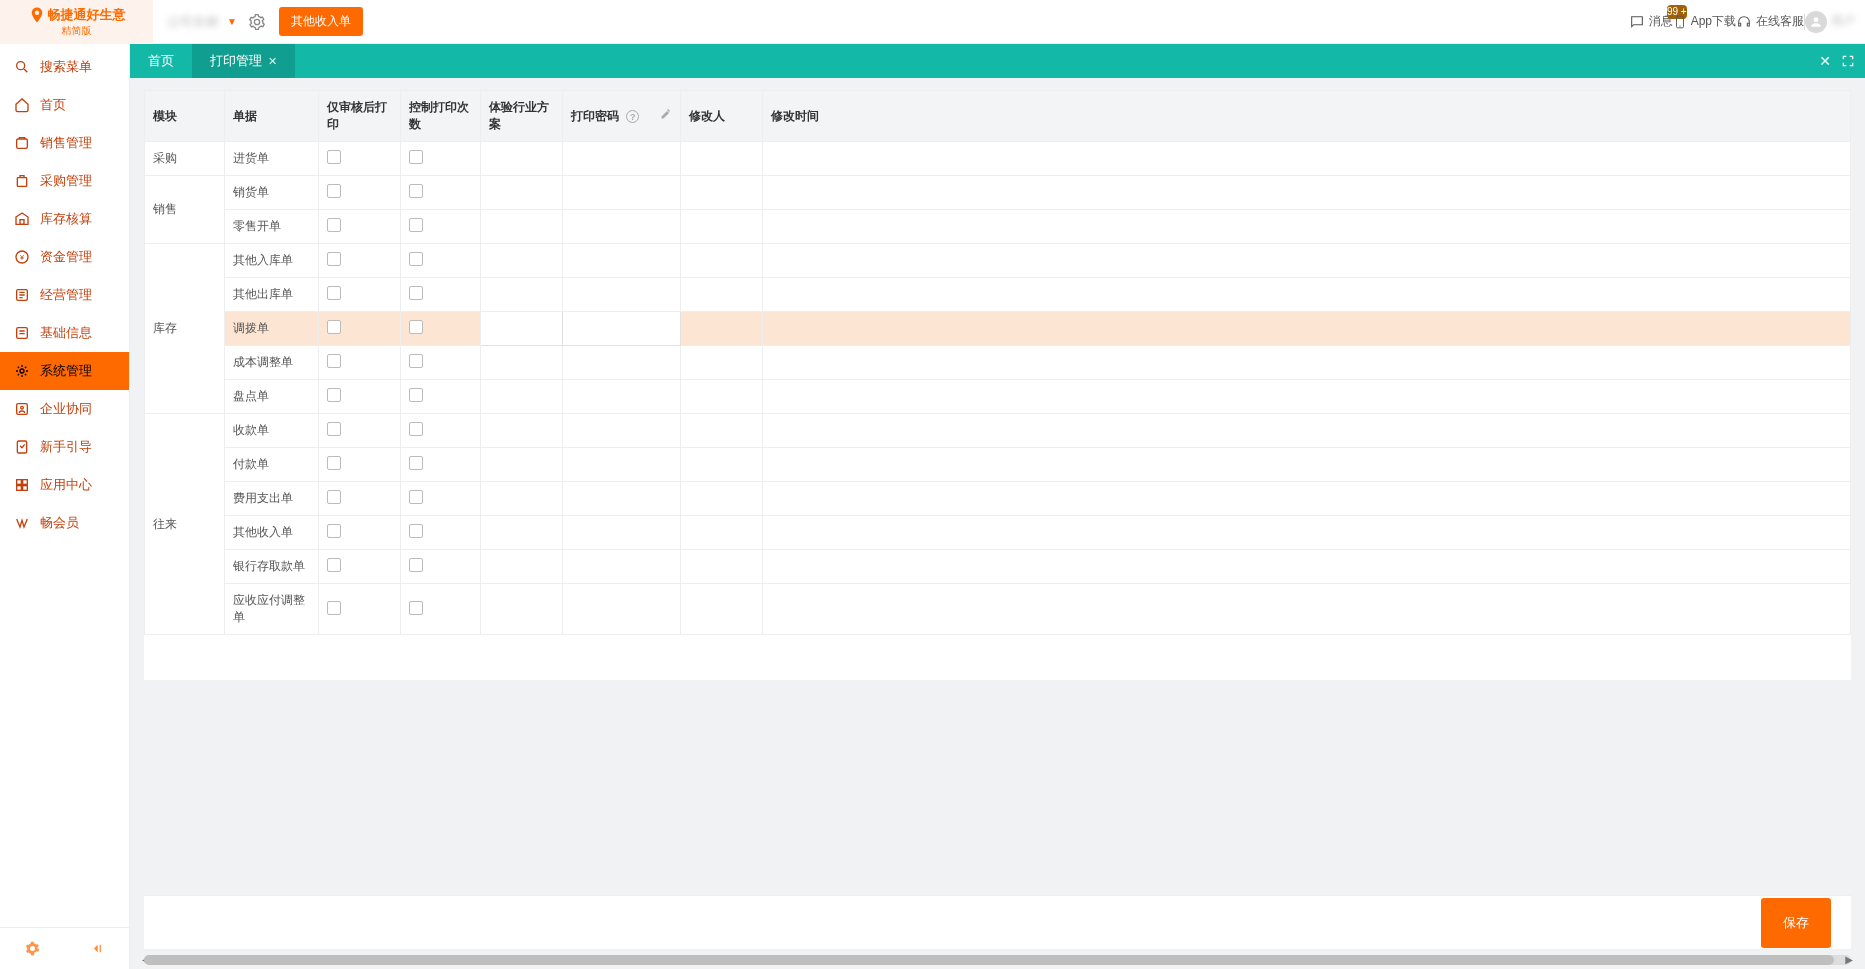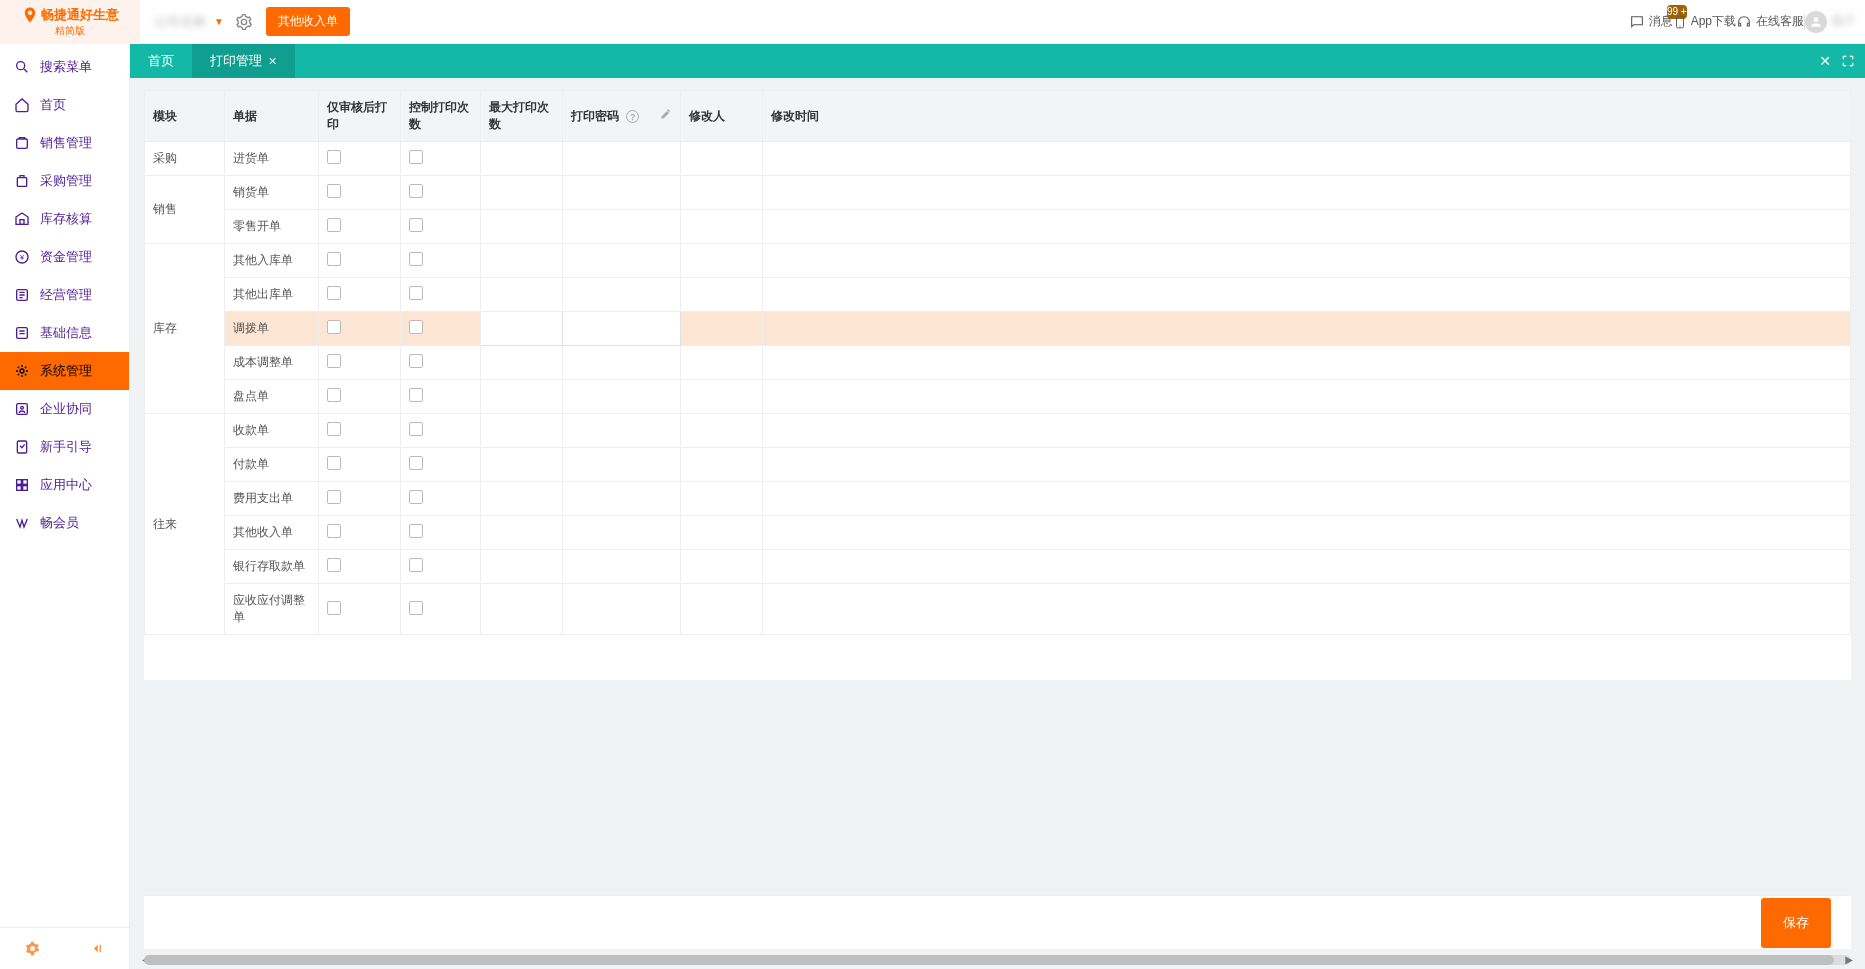--- a/index.html
+++ b/index.html
@@ -1,20 +1,20 @@
 <!DOCTYPE html>
 <html><head>
 <meta charset="utf-8">
 <style>
   * { box-sizing: border-box; margin: 0; padding: 0; }
   body { font-family: "Microsoft YaHei", Arial, sans-serif; font-size: 12px; color: #333; background: #fff; overflow: hidden; }
   
   
   .topbar { height: 44px; display: flex; align-items: center; border-bottom: 1px solid #eee; padding: 0 10px 0 0; }
-  .logo-area { width: 140px; height: 44px; background: #fdf3ec; display: flex; align-items: center; justify-content: center; }
+  .logo-area { width: 153px; height: 44px; background: #fdf3ec; display: flex; align-items: center; justify-content: center; }
   .logo-area .logo-text { color: #ff6a00; font-weight: bold; font-size: 13px; display:flex; align-items:center; gap:2px;}
   .logo-area .logo-sub { color: #ff6a00; font-size: 10px; margin-top:0; }
   .logo-svg { width:18px; height:18px; }
   .company-select { display:flex; align-items:center; margin-left:14px; color:#666; font-size:13px; }
   .company-select .chev { color:#ff6a00; margin-left:8px; font-size:10px; }
   .gear-btn { margin-left:12px; color:#888; font-size:14px; cursor:pointer; }
   .cta-btn { margin-left:14px; background:#ff6a00; color:#fff; border:none; border-radius:3px; padding:6px 12px; font-size:12px; cursor:pointer; }
   .top-spacer { flex:1; }
   .top-right { display:flex; align-items:center; color:#555; font-size:12px; }
   .top-right .item { display:flex; align-items:center; gap:4px; cursor:pointer; position:relative; }
@@ -23,21 +23,21 @@
   .avatar { width:22px; height:22px; border-radius:50%; background:#d9d9d9; display:flex; align-items:center; justify-content:center; color:#fff; }
   .user-name { color:#999; }
   .blur { filter: blur(3px); color:#bbb; }
 
   
   .layout { display:flex; height: calc(100vh - 44px); }
   
   
   .sidebar { width:130px; background:#fff; border-right:1px solid #eee; display:flex; flex-direction:column; }
   .side-menu { flex:1; overflow-y:auto; padding-top:4px; }
-  .side-item { display:flex; align-items:center; gap:10px; padding:10px 14px; color:#4c1d95; cursor:pointer; font-size:13px; }
+  .side-item { display:flex; align-items:center; gap:10px; padding:10px 14px; color:#c2410c; cursor:pointer; font-size:13px; }
   .side-item.active { background:#ff6a00; color:#000000; }
   .side-item .icon { width:16px; height:16px; display:flex; align-items:center; justify-content:center; }
   .side-footer { height:42px; border-top:1px solid #eee; display:flex; align-items:center; justify-content:space-around; color:#ff8a33; }
   .side-footer span { cursor:pointer; font-size:14px; }
 
   
   .main { flex:1; display:flex; flex-direction:column; background:#f1f2f3; min-width:0; }
   .tabbar { height:34px; background:#14b8a6; display:flex; align-items:stretch; color:#fff; }
   .tab { padding:0 18px; display:flex; align-items:center; gap:6px; cursor:pointer; font-size:13px; }
   .tab.inactive { background:#14b8a6; }
@@ -310,21 +310,21 @@
               <col class="col-pwd">
               <col class="col-user">
               <col class="col-time">
           </colgroup>
           <thead>
             <tr>
               <th>模块</th>
               <th>单据</th>
               <th>仅审核后打印</th>
               <th>控制打印次数</th>
-              <th>最大打印次数</th>
+              <th>体验行业方案</th>
               <th>
                 <span>打印密码</span>
                 <span class="th-help">?</span>
                 <span class="th-icons">
                   <svg width="12" height="12" viewBox="0 0 24 24">
                       <path fill="#aaa" d="M3 17l11-11 4 4L7 21H3v-4zM14 4l2-2 4 4-2 2-4-4z"></path>
                     </svg>
                 </span>
               </th>
               <th>修改人</th>

